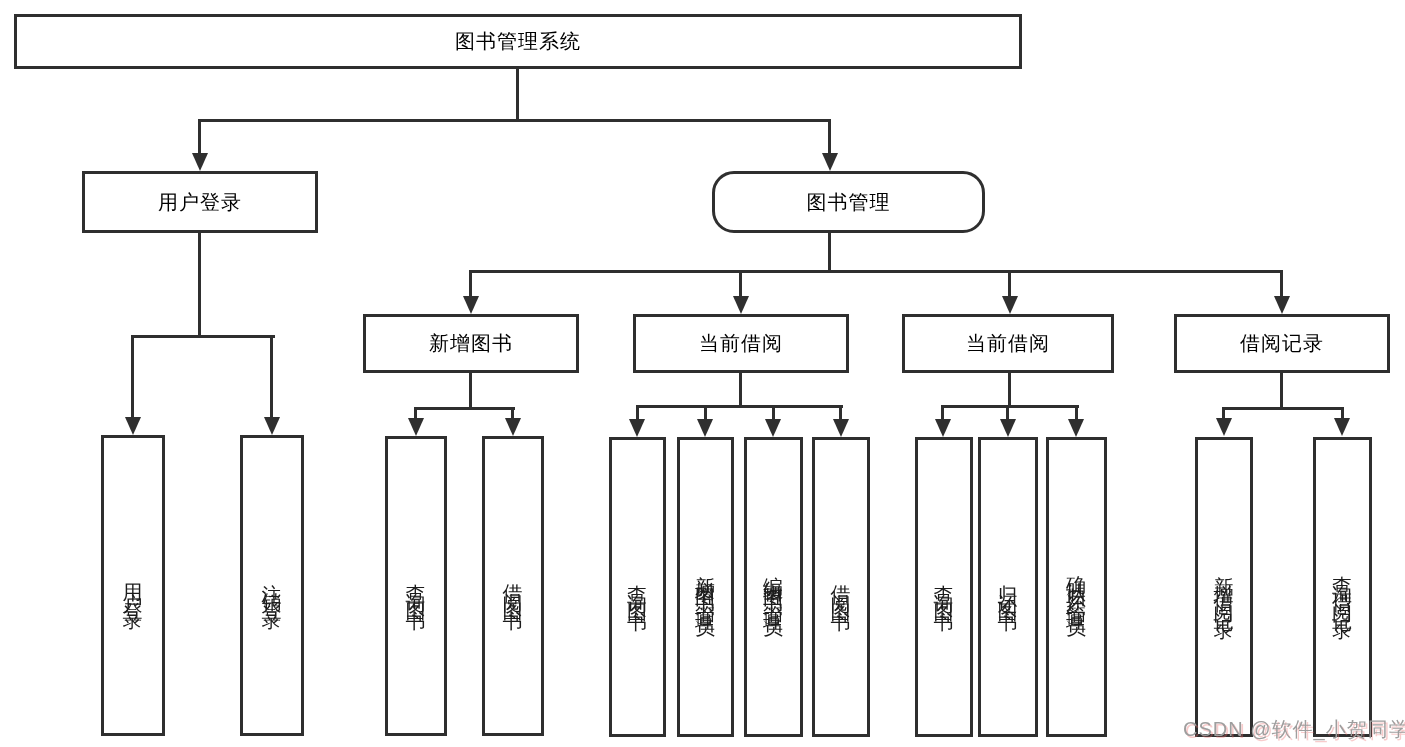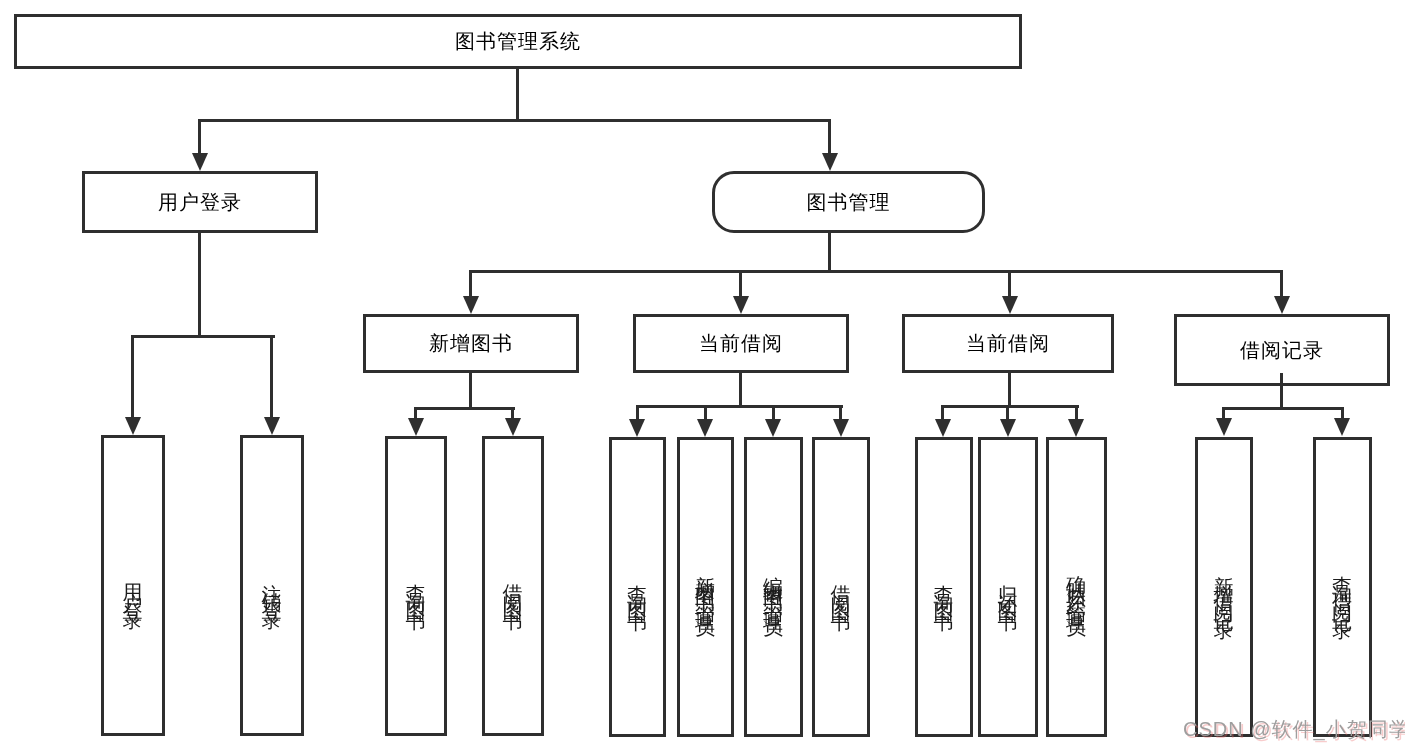--- a/index.html
+++ b/index.html
@@ -109,21 +109,21 @@
 
   <div class="hbox" style="left:363px; top:314px; width:216px; height:59px;">
     <span>新增图书</span>
   </div>
   <div class="hbox" style="left:633px; top:314px; width:216px; height:59px;">
     <span>当前借阅</span>
   </div>
   <div class="hbox" style="left:902px; top:314px; width:212px; height:59px;">
     <span>当前借阅</span>
   </div>
-  <div class="hbox" style="left:1174px; top:314px; width:216px; height:72px;">
+  <div class="hbox" style="left:1174px; top:314px; width:216px; height:59px;">
     <span>借阅记录</span>
   </div>
 
   <div class="line" style="left:469px; top:373px; width:3px; height:36px;"></div>
   <div class="line" style="left:414px; top:407px; width:101px; height:3px;"></div>
   <div class="line" style="left:414px; top:407px; width:3px; height:12px;"></div>
   <div class="arrow" style="left:408px; top:418px;"></div>
   <div class="line" style="left:511px; top:407px; width:3px; height:12px;"></div>
   <div class="arrow" style="left:505px; top:418px;"></div>
 

